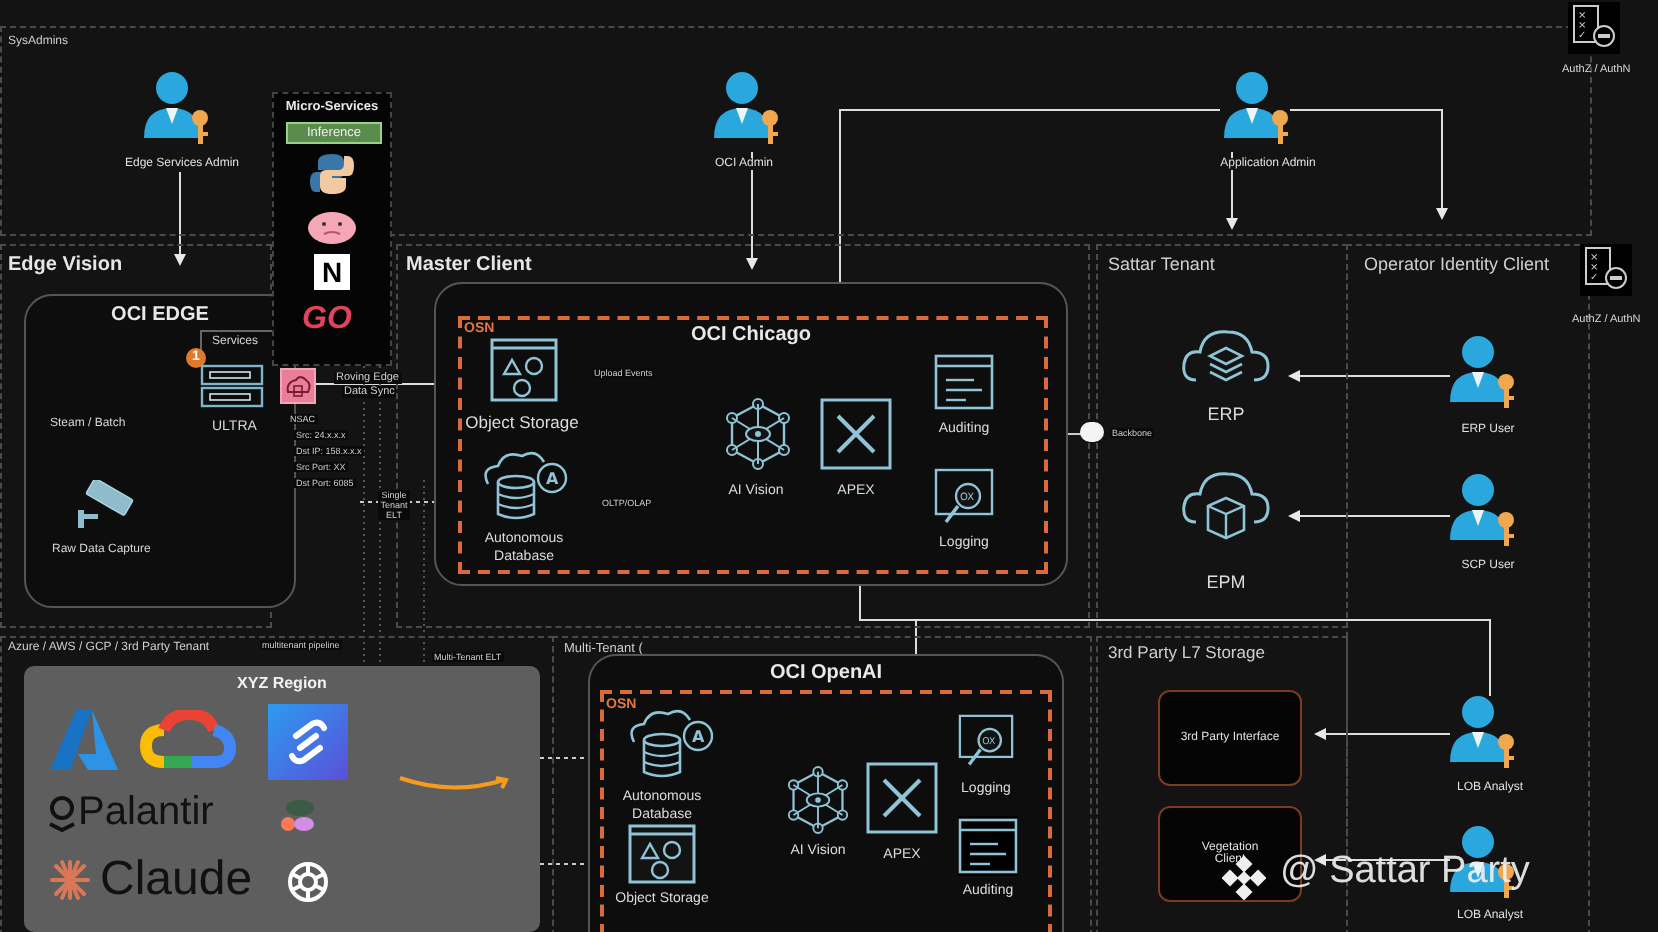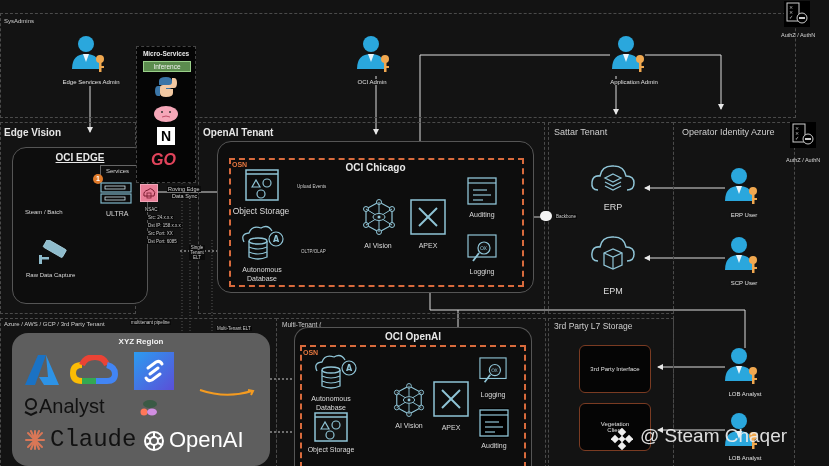--- a/index.html
+++ b/index.html
@@ -15,21 +15,21 @@
   .osn{position:absolute;border:2px dashed #d86a3c;}
   .osn-label{position:absolute;font-size:7px;font-weight:bold;color:#e4763f;}
   .svc-label{position:absolute;font-size:7px;color:#dcdcdc;text-align:right;white-space:nowrap;transform:translateX(-50%);}
   .svc-label.big{font-size:8.5px;}
   .icon{position:absolute;}
   .person{position:absolute;width:34px;height:40px;}
   .person-label{position:absolute;font-size:6px;color:#e0e0e0;white-space:nowrap;transform:translateX(-50%);background:#131313;padding:0 1px;}
   .micro{position:absolute;left:136px;top:46px;width:58px;height:135px;background:#050505;border:1px dashed #444;}
   .micro-title{position:absolute;top:3px;left:0;right:0;text-align:center;font-size:6.5px;font-weight:bold;color:#e8e8e8;}
   .inference{position:absolute;top:14px;left:6px;width:46px;height:9px;background:#5b8c4e;border:1px solid #9ad08a;font-size:6.5px;color:#f0f0f0;text-align:center;line-height:9px;}
-  .xyz{position:absolute;left:12px;top:333px;width:258px;height:133px;background:#5e5e5e;border-radius:16px;}
+  .xyz{position:absolute;left:12px;top:333px;width:258px;height:133px;background:#5e5e5e;border-radius:5px;}
   .xyz-title{position:absolute;top:4px;left:0;right:0;text-align:center;font-size:8px;font-weight:bold;color:#f2f2f2;}
   .logo-text{position:absolute;white-space:nowrap;}
   .client-box{position:absolute;width:70px;height:46px;border:1px solid #7a3b22;border-radius:6px;background:#050505;font-size:6px;color:#e0e0e0;text-align:center;display:flex;align-items:center;justify-content:center;}
   .watermark{position:absolute;left:610px;top:425px;font-size:19px;color:#efefef;white-space:nowrap;opacity:.92;}
   .auth{position:absolute;width:26px;height:26px;background:#000;}
   svg.lines{position:absolute;left:0;top:0;}
 </style>
 </head>
 <body>
 
@@ -79,27 +79,27 @@
   <line x1="212" y1="240" x2="212" y2="466" stroke="#555" stroke-width="1" stroke-dasharray="1,2"></line>
 </svg>
 
 <div class="zone" style="left:0;top:13px;width:794px;height:103px;"></div>
 <div class="zone-label light" style="left:4px;top:18px;font-size:6px;">SysAdmins</div>
 
 <div class="zone" style="left:0;top:122px;width:134px;height:190px;"></div>
 <div class="zone-label" style="left:4px;top:127px;">Edge Vision</div>
 
 <div class="zone" style="left:198px;top:122px;width:345px;height:190px;"></div>
-<div class="zone-label" style="left:203px;top:127px;">OpenAI Tenant</div>
+<div class="zone-label" style="left:203px;top:127px;">Master Client</div>
 
 <div class="zone" style="left:548px;top:122px;width:124px;height:190px;"></div>
 <div class="zone-label light" style="left:554px;top:127px;font-size:9px;">Sattar Tenant</div>
 
 <div class="zone" style="left:673px;top:122px;width:120px;height:344px;"></div>
-<div class="zone-label light" style="left:682px;top:127px;font-size:9px;">Operator Identity Azure</div>
+<div class="zone-label light" style="left:682px;top:127px;font-size:9px;">Operator Identity Client</div>
 
 <div class="zone" style="left:0;top:318px;width:275px;height:148px;"></div>
 <div class="zone-label light" style="left:4px;top:321px;font-size:6px;">Azure / AWS / GCP / 3rd Party Tenant</div>
 
 <div class="zone" style="left:276px;top:318px;width:268px;height:148px;"></div>
 <div class="zone-label light" style="left:282px;top:321px;font-size:6.5px;">Multi-Tenant (</div>
 
 <div class="zone" style="left:548px;top:318px;width:124px;height:148px;"></div>
 <div class="zone-label light" style="left:554px;top:321px;font-size:8.5px;">3rd Party L7 Storage</div>
 
@@ -205,21 +205,21 @@
     <text x="5" y="8" font-size="5" fill="#ccc" font-family="DejaVu Sans, sans-serif">×</text>
     <text x="5" y="13" font-size="5" fill="#ccc" font-family="DejaVu Sans, sans-serif">×</text>
     <text x="5" y="18" font-size="5" fill="#ccc" font-family="DejaVu Sans, sans-serif">✓</text>
     <circle cx="18" cy="17" r="5" fill="#000" stroke="#ccc" stroke-width="1"></circle>
     <rect x="15" y="16" width="6" height="2" fill="#ccc"></rect>
   </svg>
 </div>
 <div class="small-label" style="left:786px;top:157px;font-size:5.5px;">AuthZ / AuthN</div>
 
 <div class="region" style="left:12px;top:147px;width:134px;height:155px;">
-  <div class="region-title" style="top:4px;text-decoration:underline;">OCI EDGE</div>
+  <div class="region-title" style="top:4px;">OCI EDGE</div>
 </div>
 <div class="abs" style="left:100px;top:165px;width:40px;height:12px;border:1px solid #666;border-bottom:none;background:#0d0d0d;"></div>
 <div class="small-label" style="left:106px;top:168px;">Services</div>
 <div class="abs" style="left:93px;top:174px;width:10px;height:10px;border-radius:50%;background:#e07a2a;font-size:7px;font-weight:bold;color:#fff;text-align:center;line-height:10px;">1</div>
 <div class="abs" style="left:100px;top:182px;width:32px;height:22px;">
   <svg width="32" height="22" viewBox="0 0 32 22">
     <rect x="1" y="1" width="30" height="9" fill="none" stroke="#7fb6c9" stroke-width="1.2"></rect>
     <rect x="1" y="12" width="30" height="9" fill="none" stroke="#7fb6c9" stroke-width="1.2"></rect>
     <rect x="5" y="4" width="20" height="3" fill="none" stroke="#cfe6ee" stroke-width="0.8"></rect>
     <rect x="5" y="15" width="20" height="3" fill="none" stroke="#cfe6ee" stroke-width="0.8"></rect>
@@ -403,51 +403,50 @@
     <svg width="58" height="8" viewBox="0 0 58 8">
         <path d="M2,1 Q28,10 54,2 M50,1 L55,2 L53,6" fill="none" stroke="#f49b20" stroke-width="2"></path>
       </svg>
   </div>
   <div class="abs" style="left:12px;top:64px;width:14px;height:20px;">
     <svg width="14" height="20" viewBox="0 0 14 20">
         <circle cx="7" cy="7" r="5" fill="none" stroke="#111" stroke-width="2"></circle>
         <path d="M1,15 L7,18 L13,15" fill="none" stroke="#111" stroke-width="2"></path>
       </svg>
   </div>
-  <div class="logo-text" style="left:27px;top:62px;font-size:20px;color:#111;">Analyst</div>
+  <div class="logo-text" style="left:27px;top:62px;font-size:20px;color:#111;">Palantir</div>
   <div class="abs" style="left:128px;top:66px;width:18px;height:18px;">
     <svg width="18" height="18" viewBox="0 0 18 18">
         <ellipse cx="10" cy="5" rx="7" ry="4" fill="#3a5a45"></ellipse>
         <circle cx="4" cy="13" r="3.5" fill="#ff7759"></circle>
         <ellipse cx="12" cy="13" rx="5" ry="3.5" fill="#d18ee2"></ellipse>
       </svg>
   </div>
   <div class="abs" style="left:12px;top:96px;width:22px;height:22px;">
     <svg width="22" height="22" viewBox="0 0 22 22">
         <g stroke="#d97757" stroke-width="2" stroke-linecap="round">
           <line x1="11" y1="2" x2="11" y2="20"></line>
           <line x1="2" y1="11" x2="20" y2="11"></line>
           <line x1="4" y1="4" x2="18" y2="18"></line>
           <line x1="18" y1="4" x2="4" y2="18"></line>
           <line x1="7" y1="2" x2="15" y2="20"></line>
           <line x1="15" y1="2" x2="7" y2="20"></line>
         </g>
       </svg>
   </div>
-  <div class="logo-text" style="left:38px;top:93px;font-size:24px;color:#111;font-family:Liberation Mono, monospace;">Claude</div>
+  <div class="logo-text" style="left:38px;top:93px;font-size:24px;color:#111;font-family:Liberation Sans, sans-serif;">Claude</div>
   <div class="abs" style="left:130px;top:96px;width:24px;height:24px;">
     <svg width="24" height="24" viewBox="0 0 24 24">
         <g fill="none" stroke="#fff" stroke-width="2">
           <circle cx="12" cy="12" r="9"></circle>
           <circle cx="12" cy="12" r="4"></circle>
           <path d="M12,3 L12,8 M20,8 L16,10 M20,16 L16,14 M12,21 L12,16 M4,16 L8,14 M4,8 L8,10"></path>
         </g>
       </svg>
   </div>
-  <div class="logo-text" style="left:157px;top:94px;font-size:22px;color:#fff;">OpenAI</div>
 </div>
 
 <div class="tiny" style="left:130px;top:320px;">multitenant pipeline</div>
 <div class="tiny" style="left:216px;top:326px;">Multi-Tenant ELT</div>
 
 <div class="region" style="left:294px;top:327px;width:236px;height:139px;border-bottom:none;border-bottom-left-radius:0;border-bottom-right-radius:0;">
   <div class="region-title" style="top:3px;">OCI OpenAI</div>
 </div>
 <div class="osn" style="left:300px;top:345px;width:222px;height:121px;border-bottom:none;"></div>
 <div class="osn-label" style="left:303px;top:349px;">OSN</div>
@@ -536,13 +535,13 @@
   <svg width="22" height="22" viewBox="0 0 22 22">
       <g fill="#efefef">
         <rect x="8" y="1" width="6" height="6" transform="rotate(45 11 4)"></rect>
         <rect x="1" y="8" width="6" height="6" transform="rotate(45 4 11)"></rect>
         <rect x="15" y="8" width="6" height="6" transform="rotate(45 18 11)"></rect>
         <rect x="8" y="15" width="6" height="6" transform="rotate(45 11 18)"></rect>
         <rect x="8.5" y="8.5" width="5" height="5" transform="rotate(45 11 11)"></rect>
       </g>
     </svg>
 </div>
-<div class="watermark" style="left:640px;">@ Steam Chaqer</div>
+<div class="watermark" style="left:640px;">@ Sattar Party</div>
 
 </body></html>

